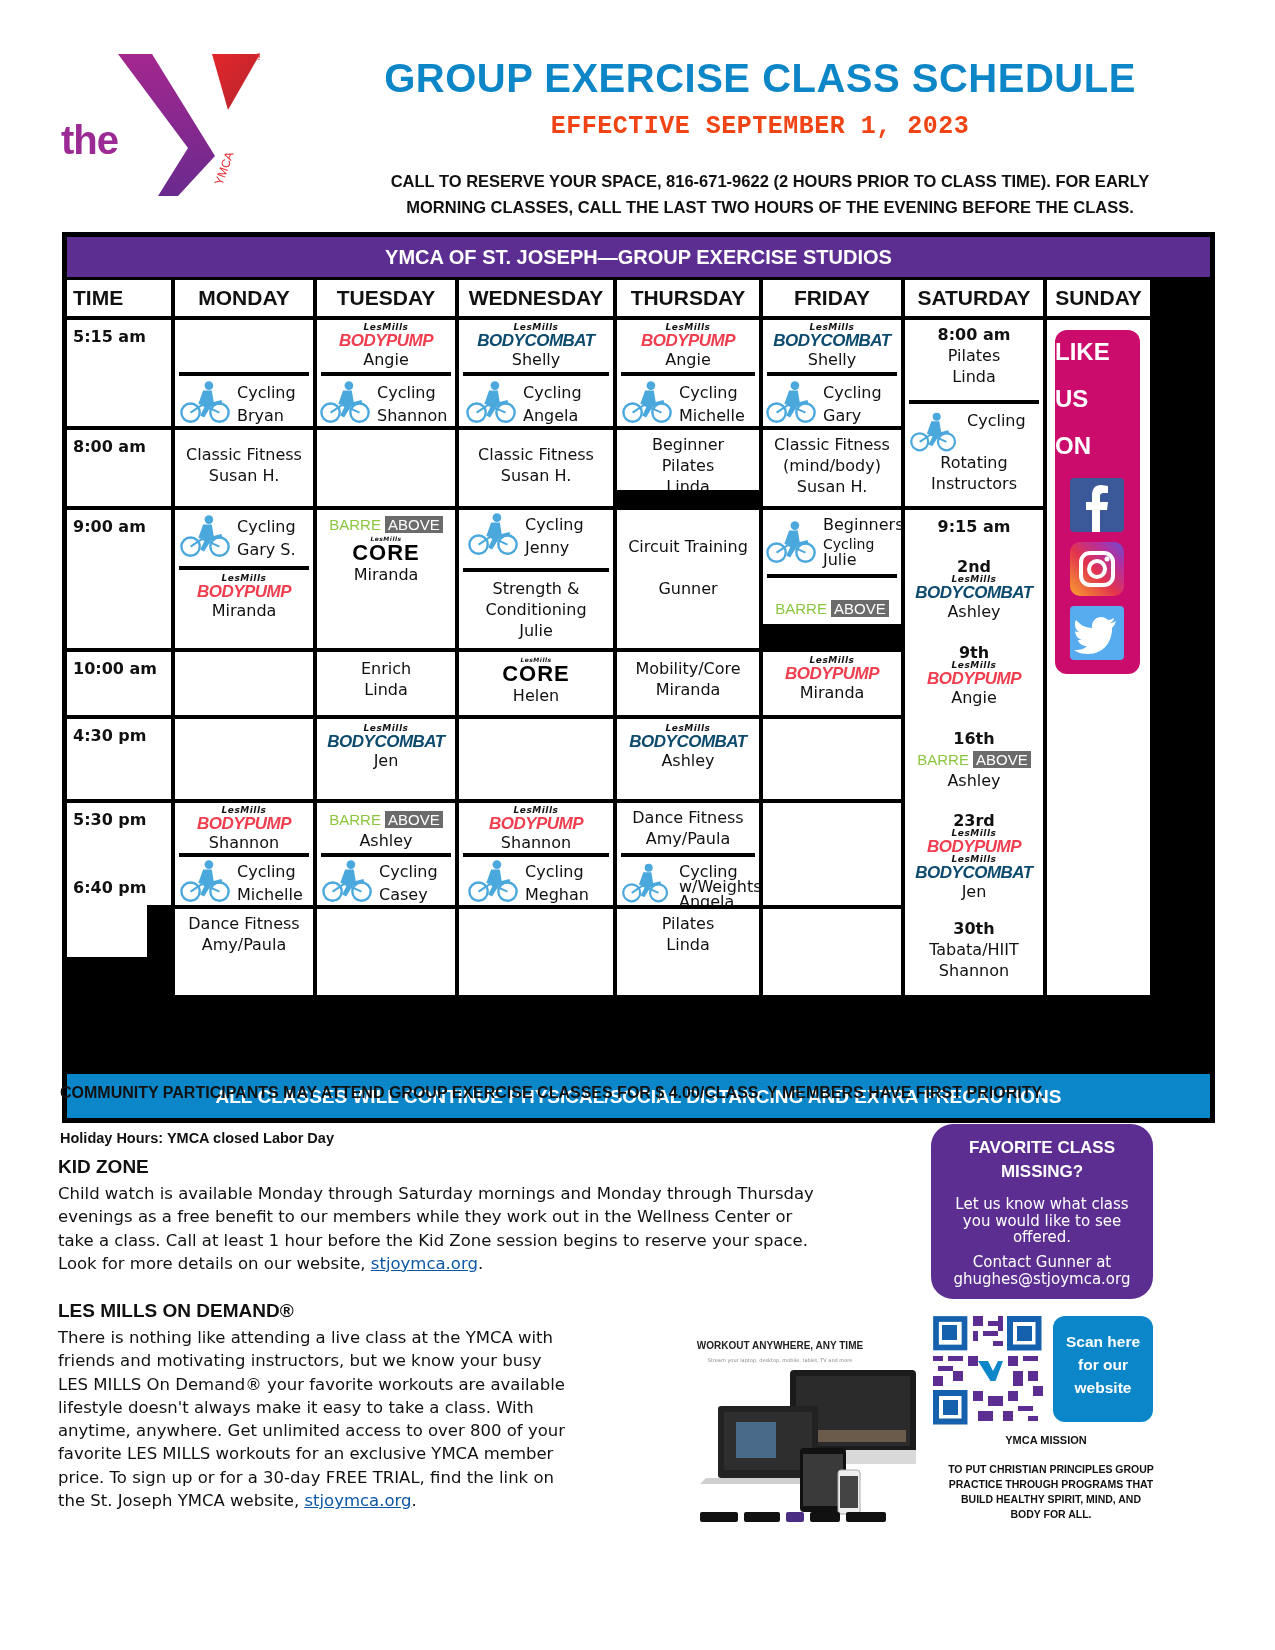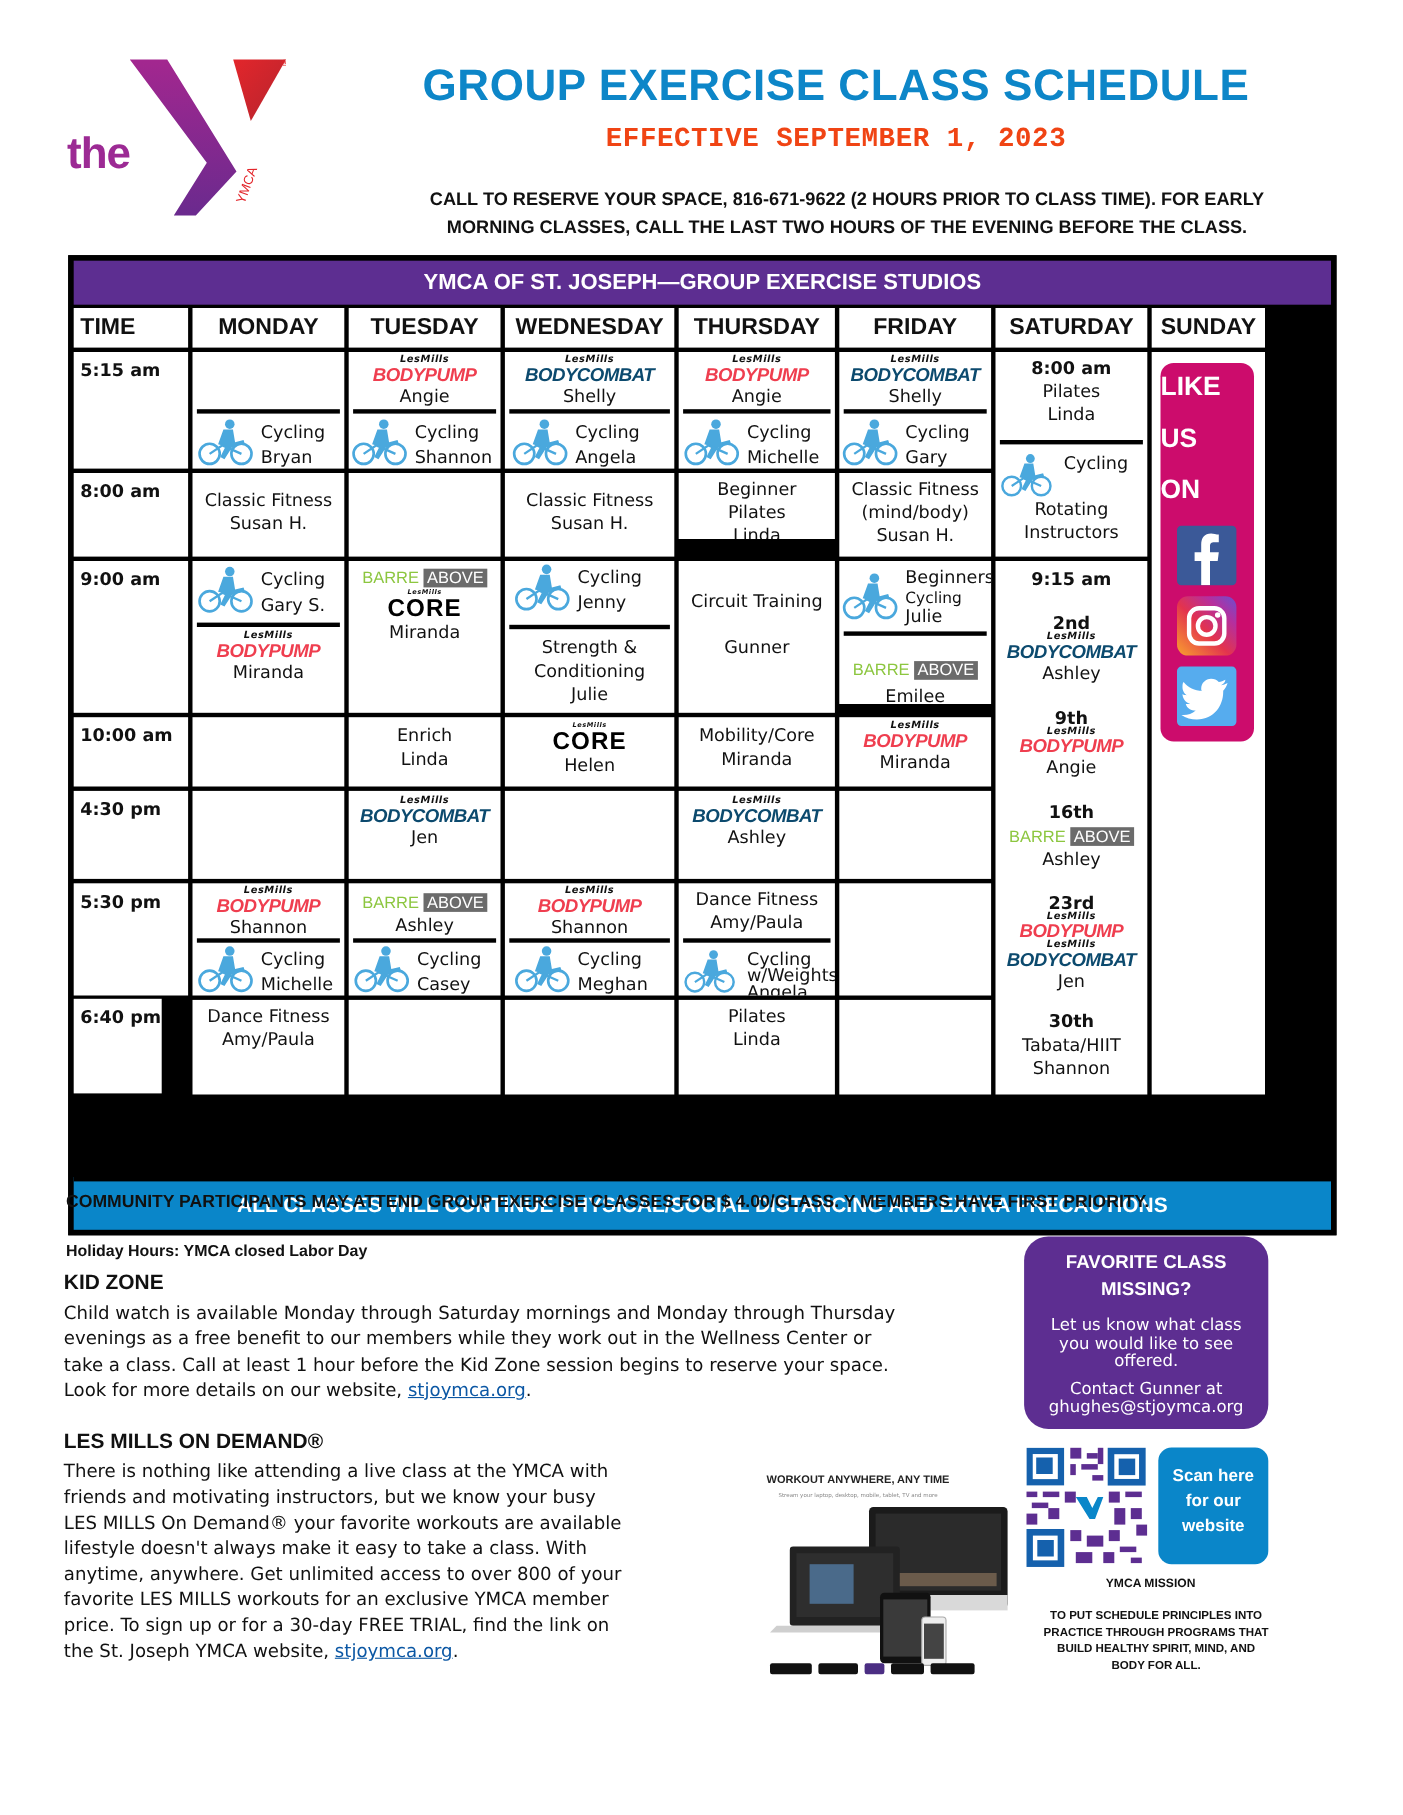--- a/index.html
+++ b/index.html
@@ -123,21 +123,21 @@
     <div class="cell hdr" style="left:696px;top:0;width:138px;height:36px;">FRIDAY</div>
     <div class="cell hdr" style="left:838px;top:0;width:138px;height:36px;">SATURDAY</div>
     <div class="cell hdr" style="left:980px;top:0;width:103px;height:36px;">SUNDAY</div>
 
     <div class="cell time" style="left:0;top:40px;width:104px;height:106px;">5:15 am</div>
     <div class="cell time" style="left:0;top:150px;width:104px;height:76px;">8:00 am</div>
     <div class="cell time" style="left:0;top:230px;width:104px;height:138px;">9:00 am</div>
     <div class="cell time" style="left:0;top:372px;width:104px;height:63px;">10:00 am</div>
     <div class="cell time" style="left:0;top:439px;width:104px;height:80px;">4:30 pm</div>
     <div class="cell time" style="left:0;top:523px;width:104px;height:102px;">5:30 pm</div>
-    <div class="cell time" style="left:0;top:628px;width:80px;height:86px;">6:40 pm</div>
+    <div class="cell time" style="left:0;top:591px;width:80px;height:86px;">6:40 pm</div>
 
     <div class="cell" style="left:108px;top:40px;width:138px;height:106px;">
       <div class="divider" style="top:52px;"></div>
       <div class="cyc" style="left:4px;top:60px;width:130px;height:46px;">
         <svg width="54" height="44">
             <use href="#cyclist"></use>
           </svg>
         <div class="ctext" style="top:0;">Cycling</div>
         <div class="ctext" style="top:23px;">Bryan</div>
       </div>
@@ -258,21 +258,21 @@
       <div class="seg" style="top:68px;">
         <div>Strength &amp;</div>
         <div>Conditioning</div>
         <div>Julie</div>
       </div>
     </div>
     <div class="cell" style="left:550px;top:230px;width:142px;height:138px;">
       <div class="seg" style="top:26px;">Circuit Training</div>
       <div class="seg" style="top:68px;">Gunner</div>
     </div>
-    <div class="cell" style="left:696px;top:230px;width:138px;height:130px;">
+    <div class="cell" style="left:696px;top:230px;width:138px;height:114px;">
       <div class="cyc" style="left:2px;top:2px;width:134px;height:58px;">
         <svg width="54" height="44" style="top:8px;">
             <use href="#cyclist"></use>
           </svg>
         <div class="ctext small" style="top:0;">Beginners</div>
         <div class="ctext small" style="top:20px;font-size:14px;">Cycling</div>
         <div class="ctext" style="top:38px;line-height:20px;">Julie</div>
       </div>
       <div class="divider" style="top:64px;"></div>
       <div class="seg" style="top:88px;">
@@ -580,17 +580,17 @@
   </svg>
 </div>
 <div class="scanbox">
   <div>Scan here</div>
   <div>for our</div>
   <div>website</div>
 </div>
 
 <div class="mission-title">YMCA MISSION</div>
 <div class="mission">
-  <div>TO PUT SCHEDULE PRINCIPLES INTO</div>
+  <div>TO PUT CHRISTIAN PRINCIPLES GROUP</div>
   <div>PRACTICE THROUGH PROGRAMS THAT</div>
   <div>BUILD HEALTHY SPIRIT, MIND, AND</div>
   <div>BODY FOR ALL.</div>
 </div>
 
 </body></html>

